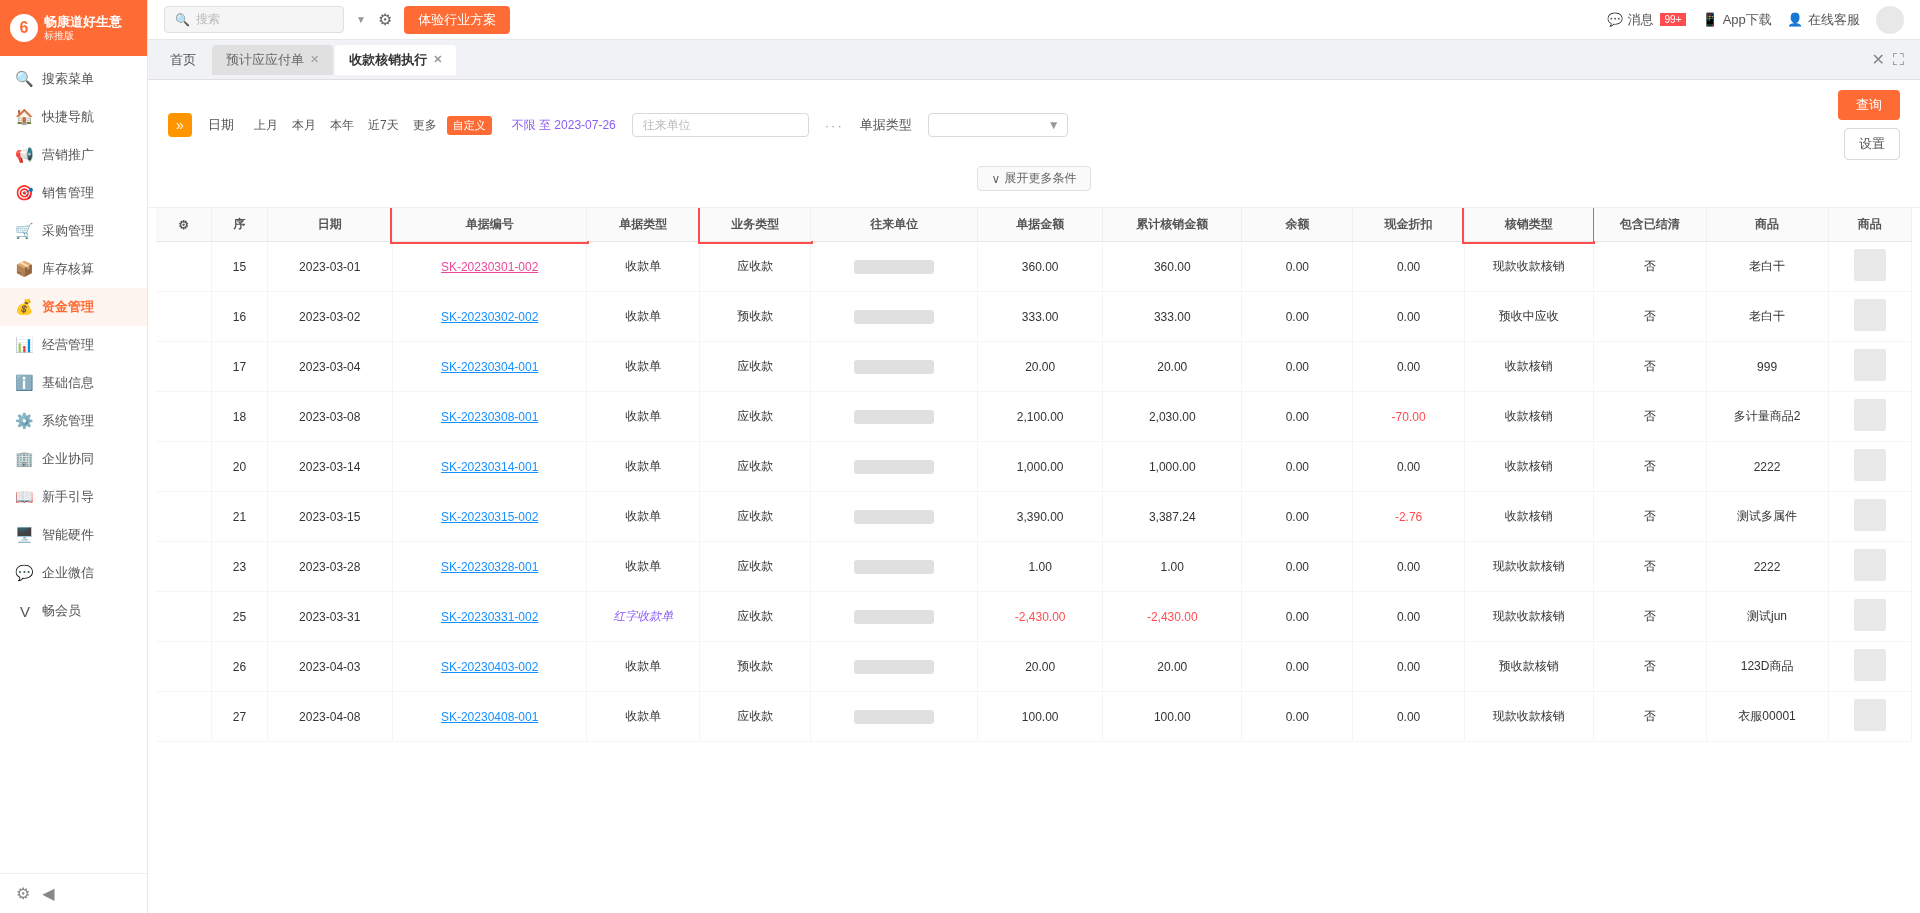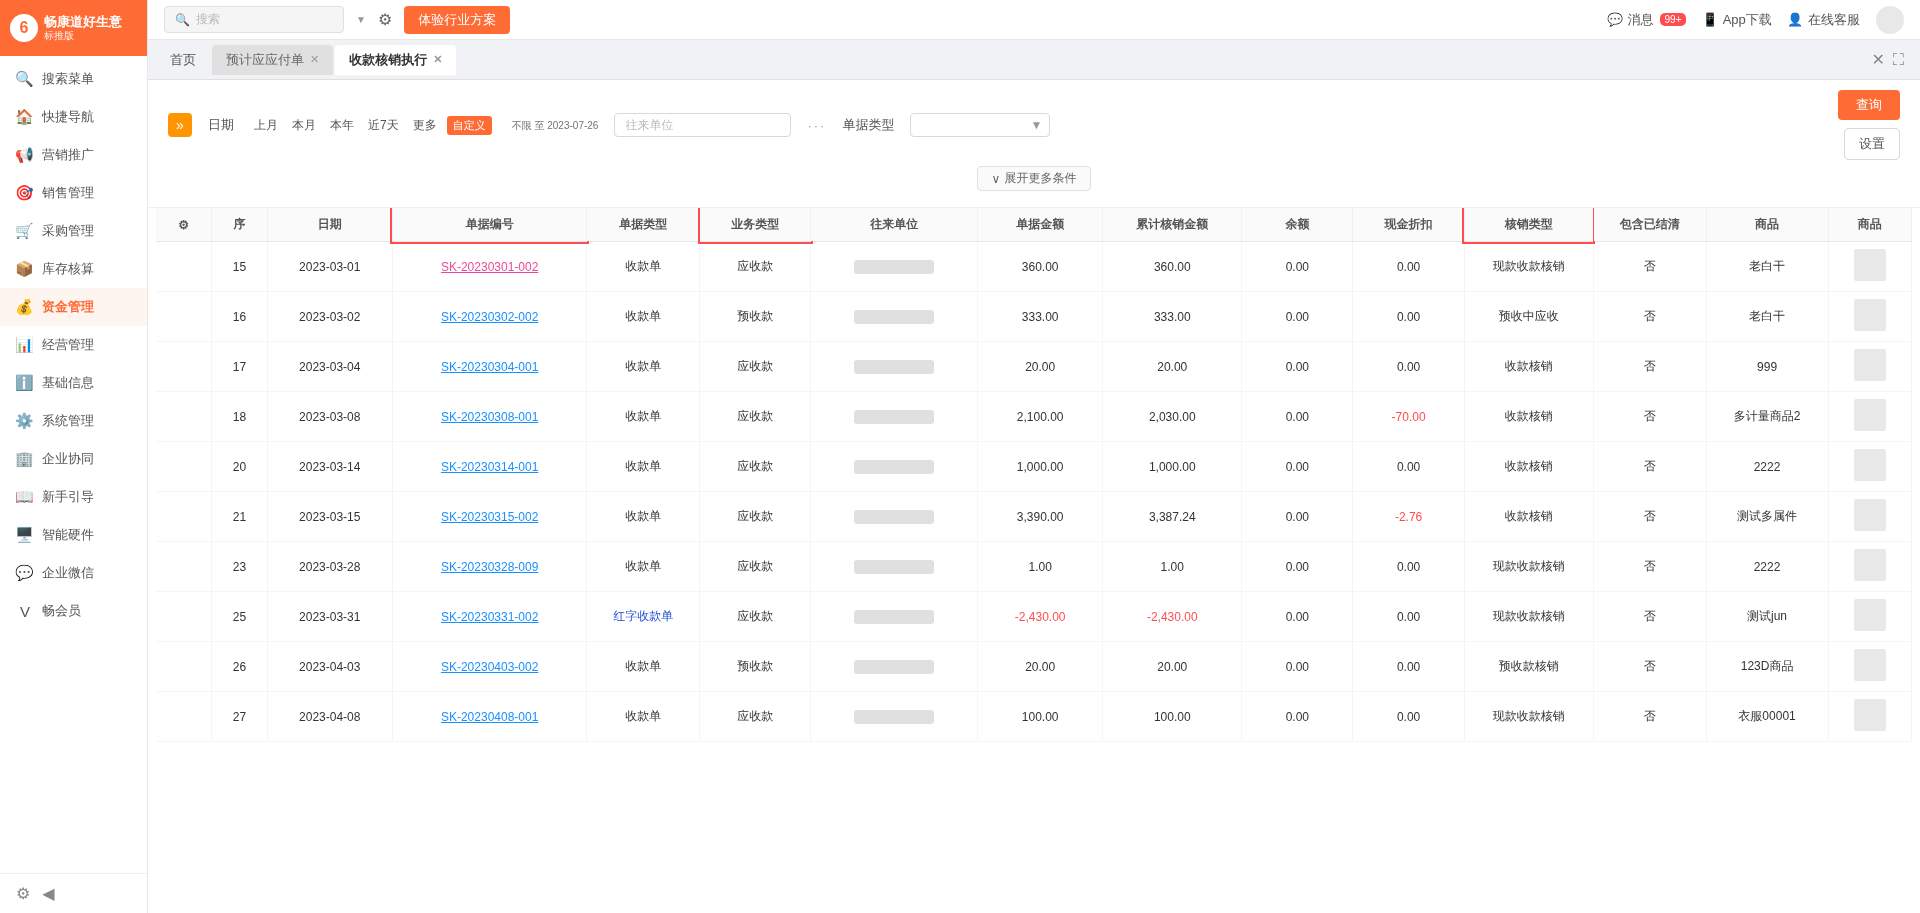--- a/index.html
+++ b/index.html
@@ -22,21 +22,21 @@
     .main { flex: 1; display: flex; flex-direction: column; overflow: hidden; }
 
     
     .topbar { height: 40px; background: #fff; border-bottom: 1px solid #e8e8e8; display: flex; align-items: center; padding: 0 16px; gap: 12px; }
     .topbar-search { flex: 0 0 180px; background: #f5f5f5; border: 1px solid #e0e0e0; border-radius: 4px; padding: 4px 10px; font-size: 12px; color: #bbb; display: flex; align-items: center; gap: 6px; }
     .topbar-chevron { color: #999; font-size: 10px; }
     .topbar-gear { color: #666; font-size: 16px; cursor: pointer; }
     .topbar-btn { background: #ff6b35; color: #fff; border: none; border-radius: 4px; padding: 5px 14px; font-size: 13px; cursor: pointer; font-family: inherit; }
     .topbar-spacer { flex: 1; }
     .topbar-actions { display: flex; align-items: center; gap: 16px; color: #555; font-size: 13px; }
-    .topbar-badge { background: #ff4d4f; color: #fff; border-radius: 5px; padding: 1px 5px; font-size: 10px; margin-left: 2px; }
+    .topbar-badge { background: #ff4d4f; color: #fff; border-radius: 0; padding: 1px 5px; font-size: 10px; margin-left: 2px; }
     .topbar-action-item { display: flex; align-items: center; gap: 4px; cursor: pointer; }
     .topbar-avatar { width: 28px; height: 28px; background: #e8e8e8; border-radius: 50%; }
 
     
     .tabbar { height: 40px; background: #f0f2f5; border-bottom: 1px solid #e0e0e0; display: flex; align-items: center; padding: 0 8px; gap: 2px; }
     .tab { display: flex; align-items: center; gap: 6px; padding: 6px 14px; border-radius: 4px 4px 0 0; cursor: pointer; font-size: 13px; color: #666; background: #e0e0e0; }
     .tab.active { background: #fff; color: #333; font-weight: bold; }
     .tab-close { color: #999; font-size: 11px; cursor: pointer; }
     .tab-home { background: transparent; color: #555; }
     .tabbar-spacer { flex: 1; }
@@ -51,21 +51,21 @@
     .btn-refresh { display: flex; align-items: center; gap: 4px; border: 1px solid #d9d9d9; color: #555; background: #fff; border-radius: 4px; padding: 4px 12px; cursor: pointer; font-size: 13px; font-family: inherit; }
 
     
     .filter-bar { padding: 10px 20px; background: #fff; border-bottom: 1px solid #f0f0f0; }
     .filter-row { display: flex; align-items: center; gap: 16px; flex-wrap: wrap; }
     .filter-collapse-btn { width: 24px; height: 24px; background: #ff9500; border-radius: 4px; display: flex; align-items: center; justify-content: center; color: #fff; cursor: pointer; font-size: 14px; flex-shrink: 0; }
     .filter-label { color: #555; font-size: 13px; white-space: nowrap; }
     .filter-date-btns { display: flex; align-items: center; gap: 6px; }
     .filter-date-btn { color: #555; font-size: 12px; cursor: pointer; padding: 2px 4px; }
     .filter-date-custom { background: #ff6b35; color: #fff; border-radius: 3px; padding: 2px 6px; font-size: 11px; cursor: pointer; }
-    .filter-date-range { color: #737373; font-size: 10px; margin-left: 4px; }
+    .filter-date-range { color: #8b5cf6; font-size: 12px; margin-left: 4px; }
     .filter-input { border: 1px solid #d9d9d9; border-radius: 4px; padding: 4px 10px; font-size: 12px; color: #333; min-width: 140px; background: #fff; }
     .filter-select { border: 1px solid #d9d9d9; border-radius: 4px; padding: 4px 10px; font-size: 12px; color: #333; min-width: 140px; background: #fff; appearance: none; }
     .filter-more { color: #999; font-size: 13px; letter-spacing: 2px; }
     .filter-expand-row { display: flex; align-items: center; justify-content: center; padding: 6px 0; }
     .filter-expand-btn { display: flex; align-items: center; gap: 4px; color: #666; font-size: 12px; cursor: pointer; border: 1px solid #e0e0e0; border-radius: 4px; padding: 3px 14px; background: #fafafa; }
     .filter-query-btn { background: #ff6b35; color: #fff; border: none; border-radius: 4px; padding: 6px 18px; font-size: 13px; cursor: pointer; font-family: inherit; }
     .filter-set-btn { border: 1px solid #d9d9d9; color: #555; background: #fff; border-radius: 4px; padding: 6px 14px; font-size: 13px; cursor: pointer; font-family: inherit; margin-top: 4px; }
 
     
     .table-wrap { flex: 1; overflow: auto; padding: 0 8px 8px 8px; }
@@ -415,21 +415,21 @@
     <td>测试多属件</td>
     <td>
       <span style="display:inline-block;width:32px;height:32px;background:#e8e8e8;border-radius:2px;"></span>
     </td>
   </tr>
             <tr>
     <td></td>
     <td>23</td>
     <td>2023-03-28</td>
     <td style="outline:1px solid #ff4d4f00;">
-      <a class="link-cell" style="color:#1890ff;text-decoration:underline;cursor:pointer;">SK-20230328-009</a>
+      <a class="link-cell" style="color:#1890ff;text-decoration:underline;cursor:pointer;">SK-20230328-001</a>
     </td>
     <td style="">收款单</td>
     <td style="outline:1px solid #ff4d4f00;">应收款</td>
     <td>
       <span style="display:inline-block;background:#e0e0e0;border-radius:3px;min-width:80px;height:14px;vertical-align:middle;"></span>
     </td>
     <td style="">1.00</td>
     <td style="">1.00</td>
     <td>0.00</td>
     <td style="">0.00</td>
@@ -440,21 +440,21 @@
       <span style="display:inline-block;width:32px;height:32px;background:#e8e8e8;border-radius:2px;"></span>
     </td>
   </tr>
             <tr>
     <td></td>
     <td>25</td>
     <td>2023-03-31</td>
     <td style="outline:1px solid #ff4d4f00;">
       <a class="link-cell" style="color:#1890ff;text-decoration:underline;cursor:pointer;">SK-20230331-002</a>
     </td>
-    <td style="color:#1d4ed8;">红字收款单</td>
+    <td style="color:#8b5cf6;font-style:italic;">红字收款单</td>
     <td style="outline:1px solid #ff4d4f00;">应收款</td>
     <td>
       <span style="display:inline-block;background:#e0e0e0;border-radius:3px;min-width:80px;height:14px;vertical-align:middle;"></span>
     </td>
     <td style="color:#ff4d4f;">-2,430.00</td>
     <td style="color:#ff4d4f;">-2,430.00</td>
     <td>0.00</td>
     <td style="">0.00</td>
     <td style="outline:1px solid #ff4d4f00;">现款收款核销</td>
     <td>否</td>

